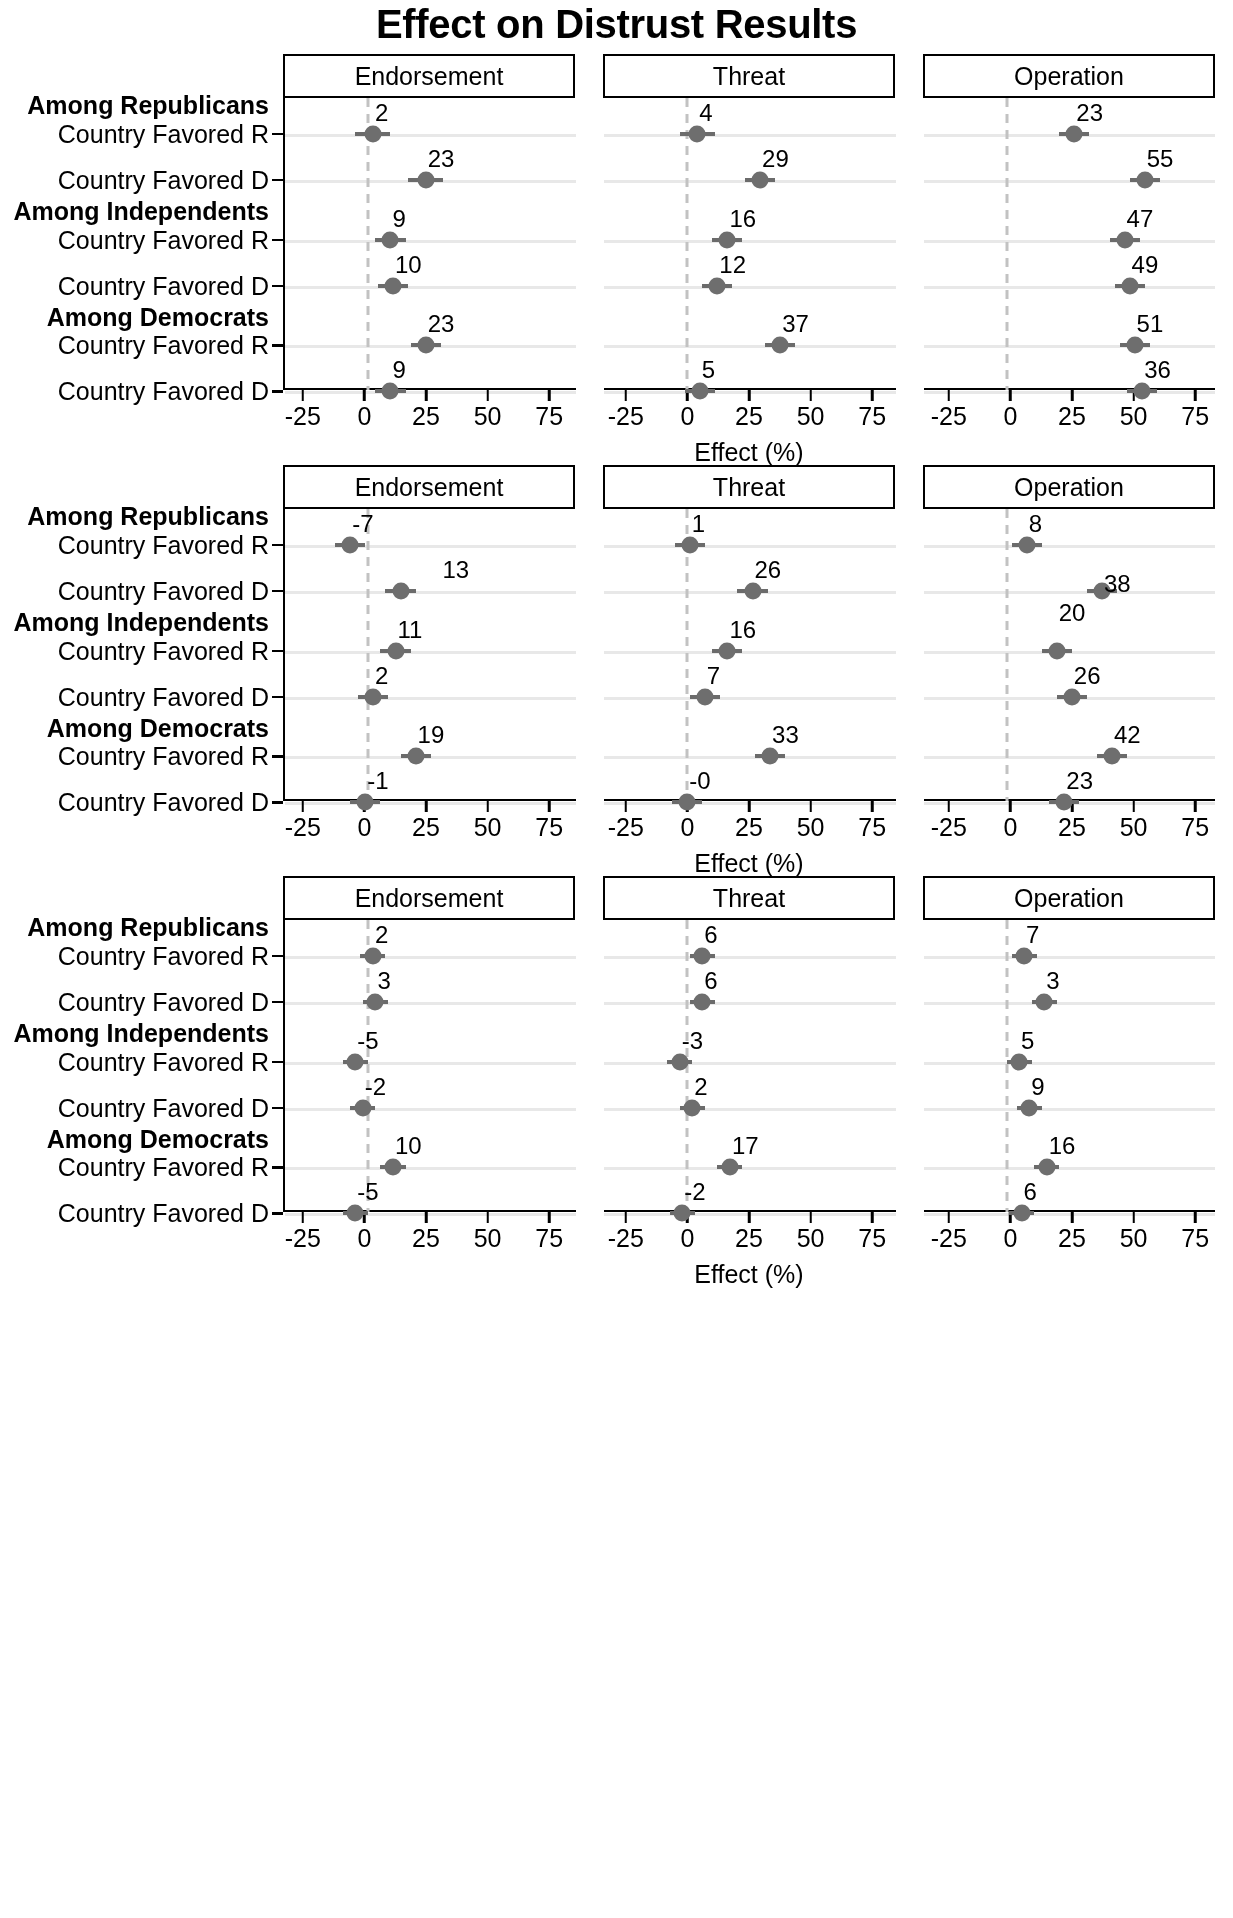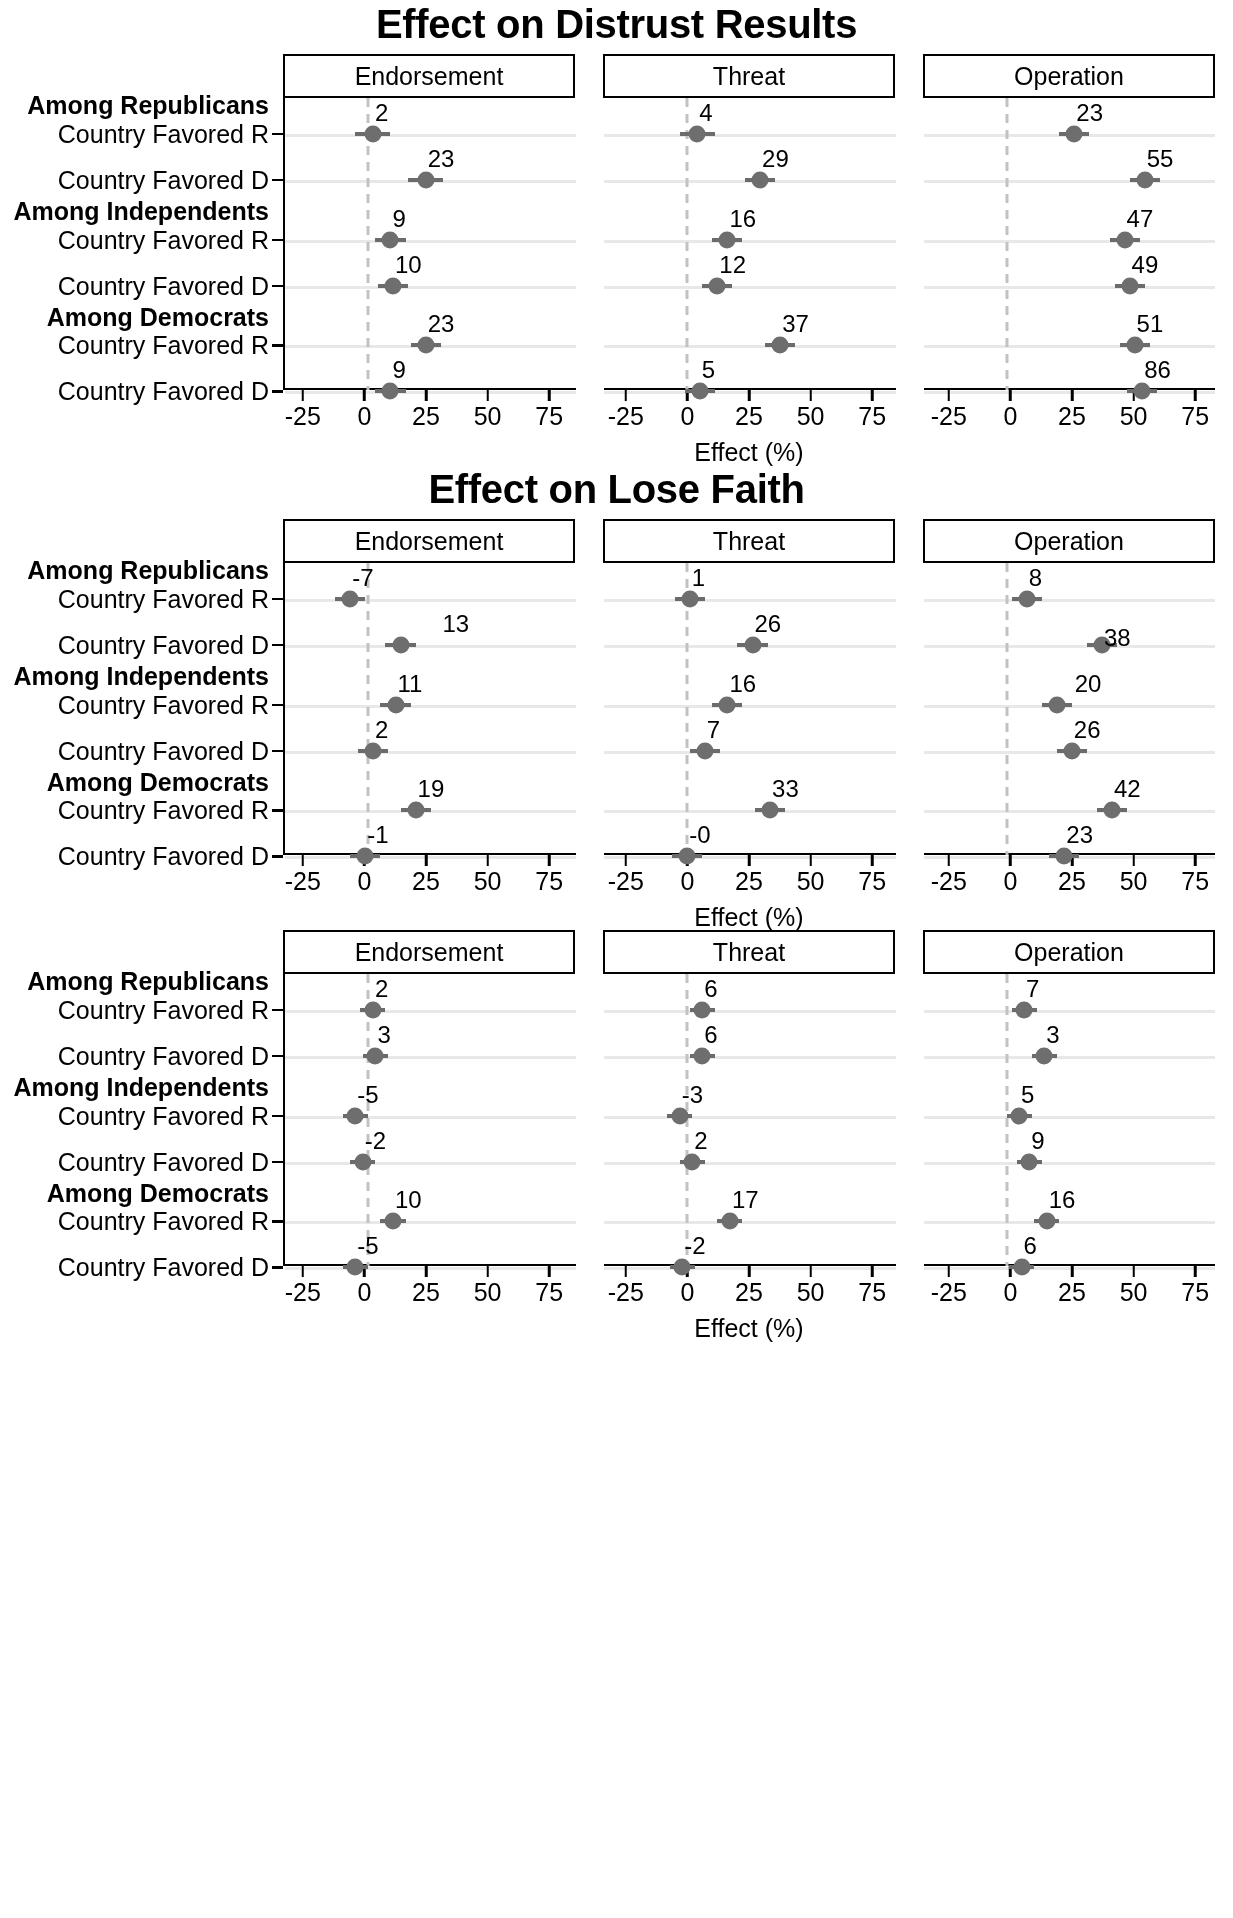--- a/index.html
+++ b/index.html
@@ -310,21 +310,21 @@
               <div class="dot" style="left: 68.9655%; top: 141.631px;"></div>
               <div class="val" style="left: 68.9655%; top: 132.631px;">47</div>
               <div class="whisker" style="left: 65.5172%; width: 10.3448%; top: 187.616px;"></div>
               <div class="dot" style="left: 70.6897%; top: 187.616px;"></div>
               <div class="val" style="left: 70.6897%; top: 178.616px;">49</div>
               <div class="whisker" style="left: 67.2414%; width: 10.3448%; top: 247.395px;"></div>
               <div class="dot" style="left: 72.4138%; top: 247.395px;"></div>
               <div class="val" style="left: 72.4138%; top: 238.395px;">51</div>
               <div class="whisker" style="left: 69.8276%; width: 10.3448%; top: 293.38px;"></div>
               <div class="dot" style="left: 75%; top: 293.38px;"></div>
-              <div class="val" style="left: 75%; top: 284.38px;">86</div>
+              <div class="val" style="left: 75%; top: 284.38px;">36</div>
             </div>
           </div>
         </div>
       </div>
       <div class="xaxis-row">
         <div class="xaxis-spacer"></div>
         <div class="xaxis-panels">
           <div class="xaxis">
             <div class="xtick" style="left: 6.89655%;"></div>
             <div class="xtlabel" style="left: 6.89655%;">-25</div>
@@ -359,21 +359,20 @@
             <div class="xtick" style="left: 71.5517%;"></div>
             <div class="xtlabel" style="left: 71.5517%;">50</div>
             <div class="xtick" style="left: 93.1034%;"></div>
             <div class="xtlabel" style="left: 93.1034%;">75</div>
           </div>
         </div>
       </div>
       <div class="xtitle">Effect (%)</div>
     </div>
     <div class="figure">
-      <div class="fig-title">Effect on Lose Faith</div>
       <div class="panel-head-row">
         <div class="panel-head">Endorsement</div>
         <div class="panel-head">Threat</div>
         <div class="panel-head">Operation</div>
       </div>
       <div class="plot-body" style="height: 292px;">
         <div class="ylabels">
           <div class="ygroup" style="top: 7.35748px;">Among Republicans</div>
           <div class="yrow" style="top: 35.8677px;">Country Favored R</div>
           <div class="ytick" style="top: 35.8677px;"></div>
@@ -459,21 +458,21 @@
               <div class="row-line" style="top: 293.38px;"></div>
               <div class="zero-line" style="left: 28.4483%;"></div>
               <div class="whisker" style="left: 30.1724%; width: 10.3448%; top: 35.8677px;"></div>
               <div class="dot" style="left: 35.3448%; top: 35.8677px;"></div>
               <div class="val" style="left: 35.3448%; top: 26.8677px;">8</div>
               <div class="whisker" style="left: 56.0345%; width: 10.3448%; top: 81.852px;"></div>
               <div class="dot" style="left: 61.2069%; top: 81.852px;"></div>
               <div class="val" style="left: 61.2069%; top: 87px;">38</div>
               <div class="whisker" style="left: 40.5172%; width: 10.3448%; top: 141.631px;"></div>
               <div class="dot" style="left: 45.6897%; top: 141.631px;"></div>
-              <div class="val" style="left: 45.6897%; top: 133px; margin-left: 16px;">20</div>
+              <div class="val" style="left: 45.6897%; top: 116px;">20</div>
               <div class="whisker" style="left: 45.6897%; width: 10.3448%; top: 187.616px;"></div>
               <div class="dot" style="left: 50.8621%; top: 187.616px;"></div>
               <div class="val" style="left: 50.8621%; top: 178.616px;">26</div>
               <div class="whisker" style="left: 59.4828%; width: 10.3448%; top: 247.395px;"></div>
               <div class="dot" style="left: 64.6552%; top: 247.395px;"></div>
               <div class="val" style="left: 64.6552%; top: 238.395px;">42</div>
               <div class="whisker" style="left: 43.1034%; width: 10.3448%; top: 293.38px;"></div>
               <div class="dot" style="left: 48.2759%; top: 293.38px;"></div>
               <div class="val" style="left: 48.2759%; top: 284.38px;">23</div>
             </div>

